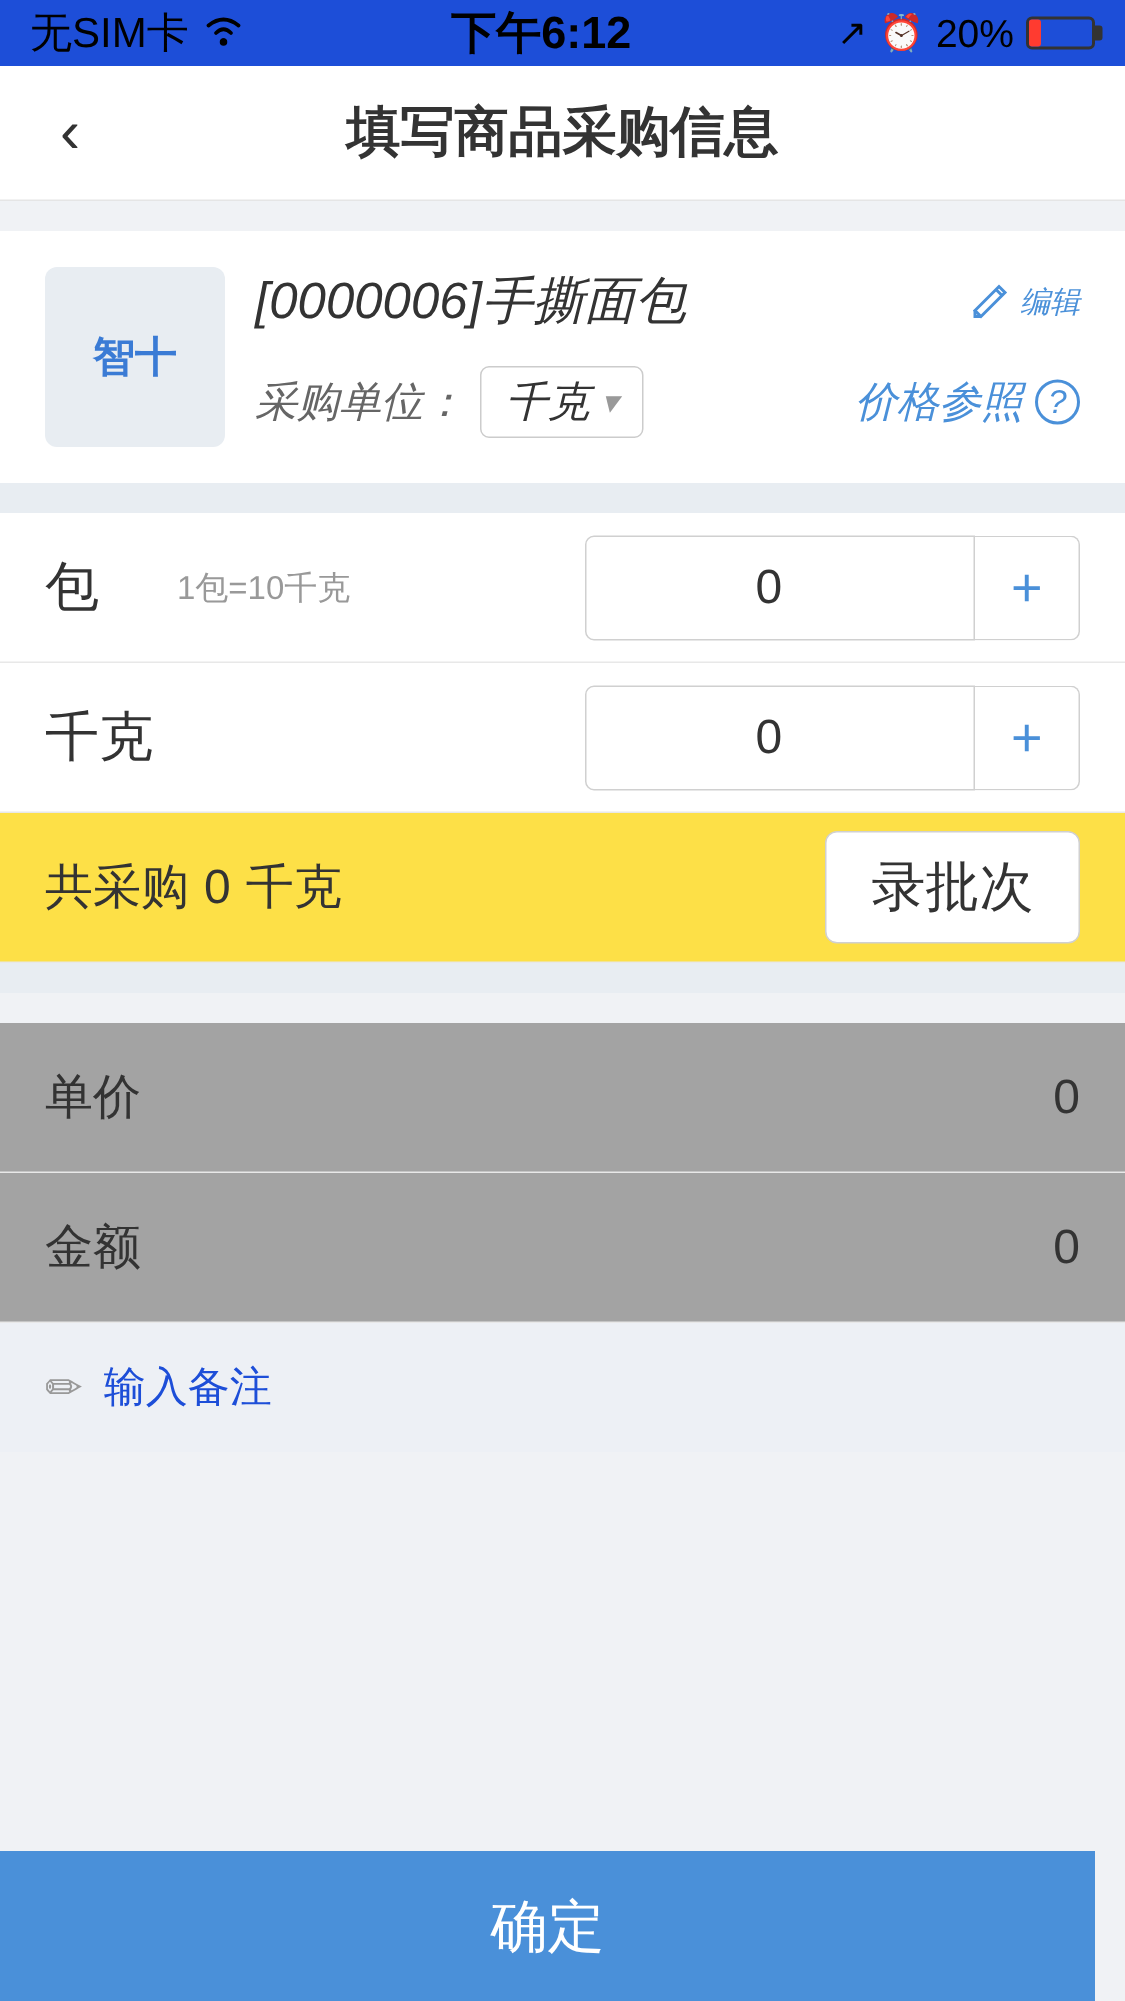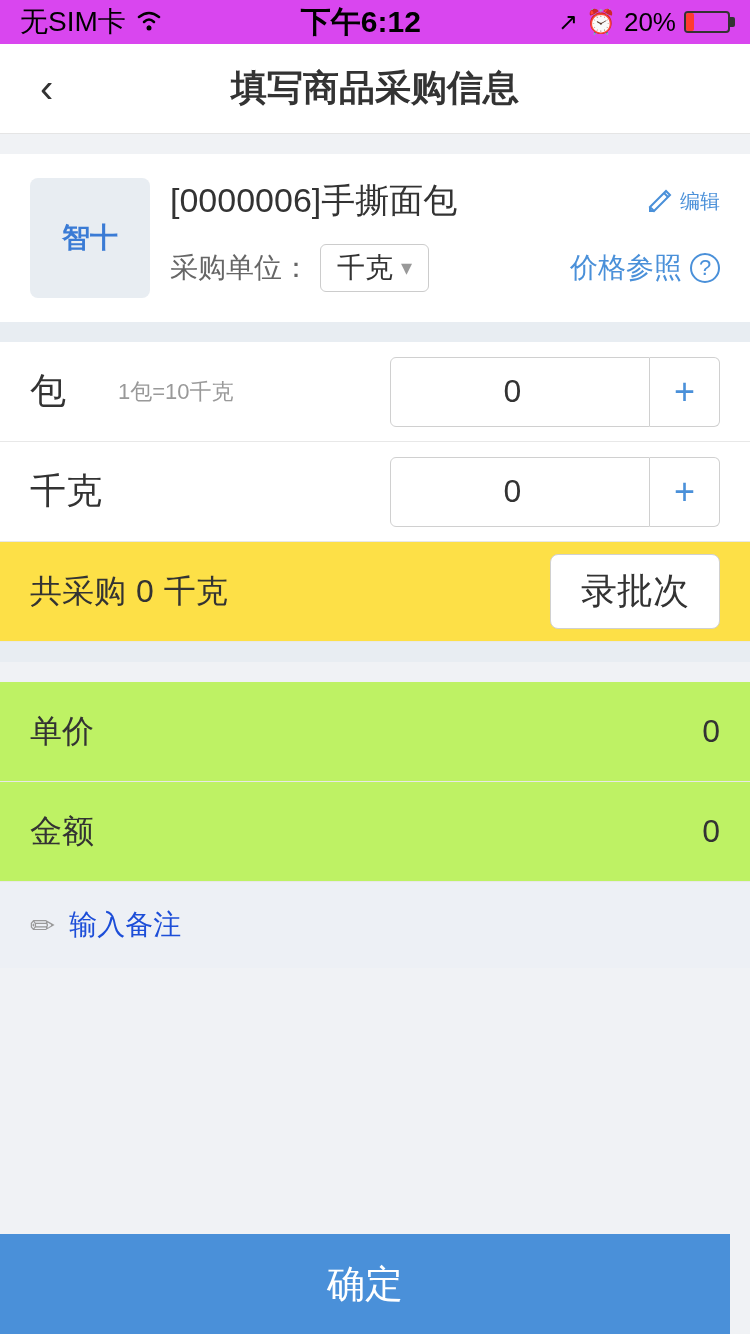--- a/index.html
+++ b/index.html
@@ -10,21 +10,21 @@
       font-family: -apple-system, "PingFang SC", "Helvetica Neue", Arial, sans-serif;
       background: #f0f2f5;
       font-size: 32px;
       color: #333;
     }
 
     
     .status-bar {
       width: 750px;
       height: 44px;
-      background: #d946ef;
+      background: #1d4ed8;
       display: flex;
       align-items: center;
       justify-content: space-between;
       padding: 0 20px;
       font-size: 28px;
       font-weight: 500;
       color: #000;
     }
     .status-left { display: flex; align-items: center; gap: 8px; }
     .status-center { font-size: 30px; font-weight: 600; }
@@ -90,21 +90,21 @@
       background: #e8edf2;
       border-radius: 8px;
       display: flex;
       align-items: center;
       justify-content: center;
       flex-shrink: 0;
       font-size: 28px;
       color: #3a7bd5;
       font-weight: bold;
     }
-    .product-info { flex: 1; }
+    .product-info { flex: 1; font-style: italic; }
     .product-name-row {
       display: flex;
       justify-content: space-between;
       align-items: center;
       margin-bottom: 20px;
     }
     .product-name { font-size: 34px; color: #333; font-weight: 500; }
     .edit-btn {
       color: #4a90d9;
       font-size: 20px;
@@ -210,21 +210,21 @@
       border-radius: 8px;
       padding: 12px 30px;
       font-size: 36px;
       color: #333;
       background: #fff;
       cursor: pointer;
     }
 
     
     .info-section {
-      background: #bef264;
+      background: #a3a3a3;
       margin-top: 20px;
     }
     .info-row {
       display: flex;
       align-items: center;
       justify-content: space-between;
       padding: 0 30px;
       height: 100px;
       border-bottom: 1px solid #e8e8e8;
     }

